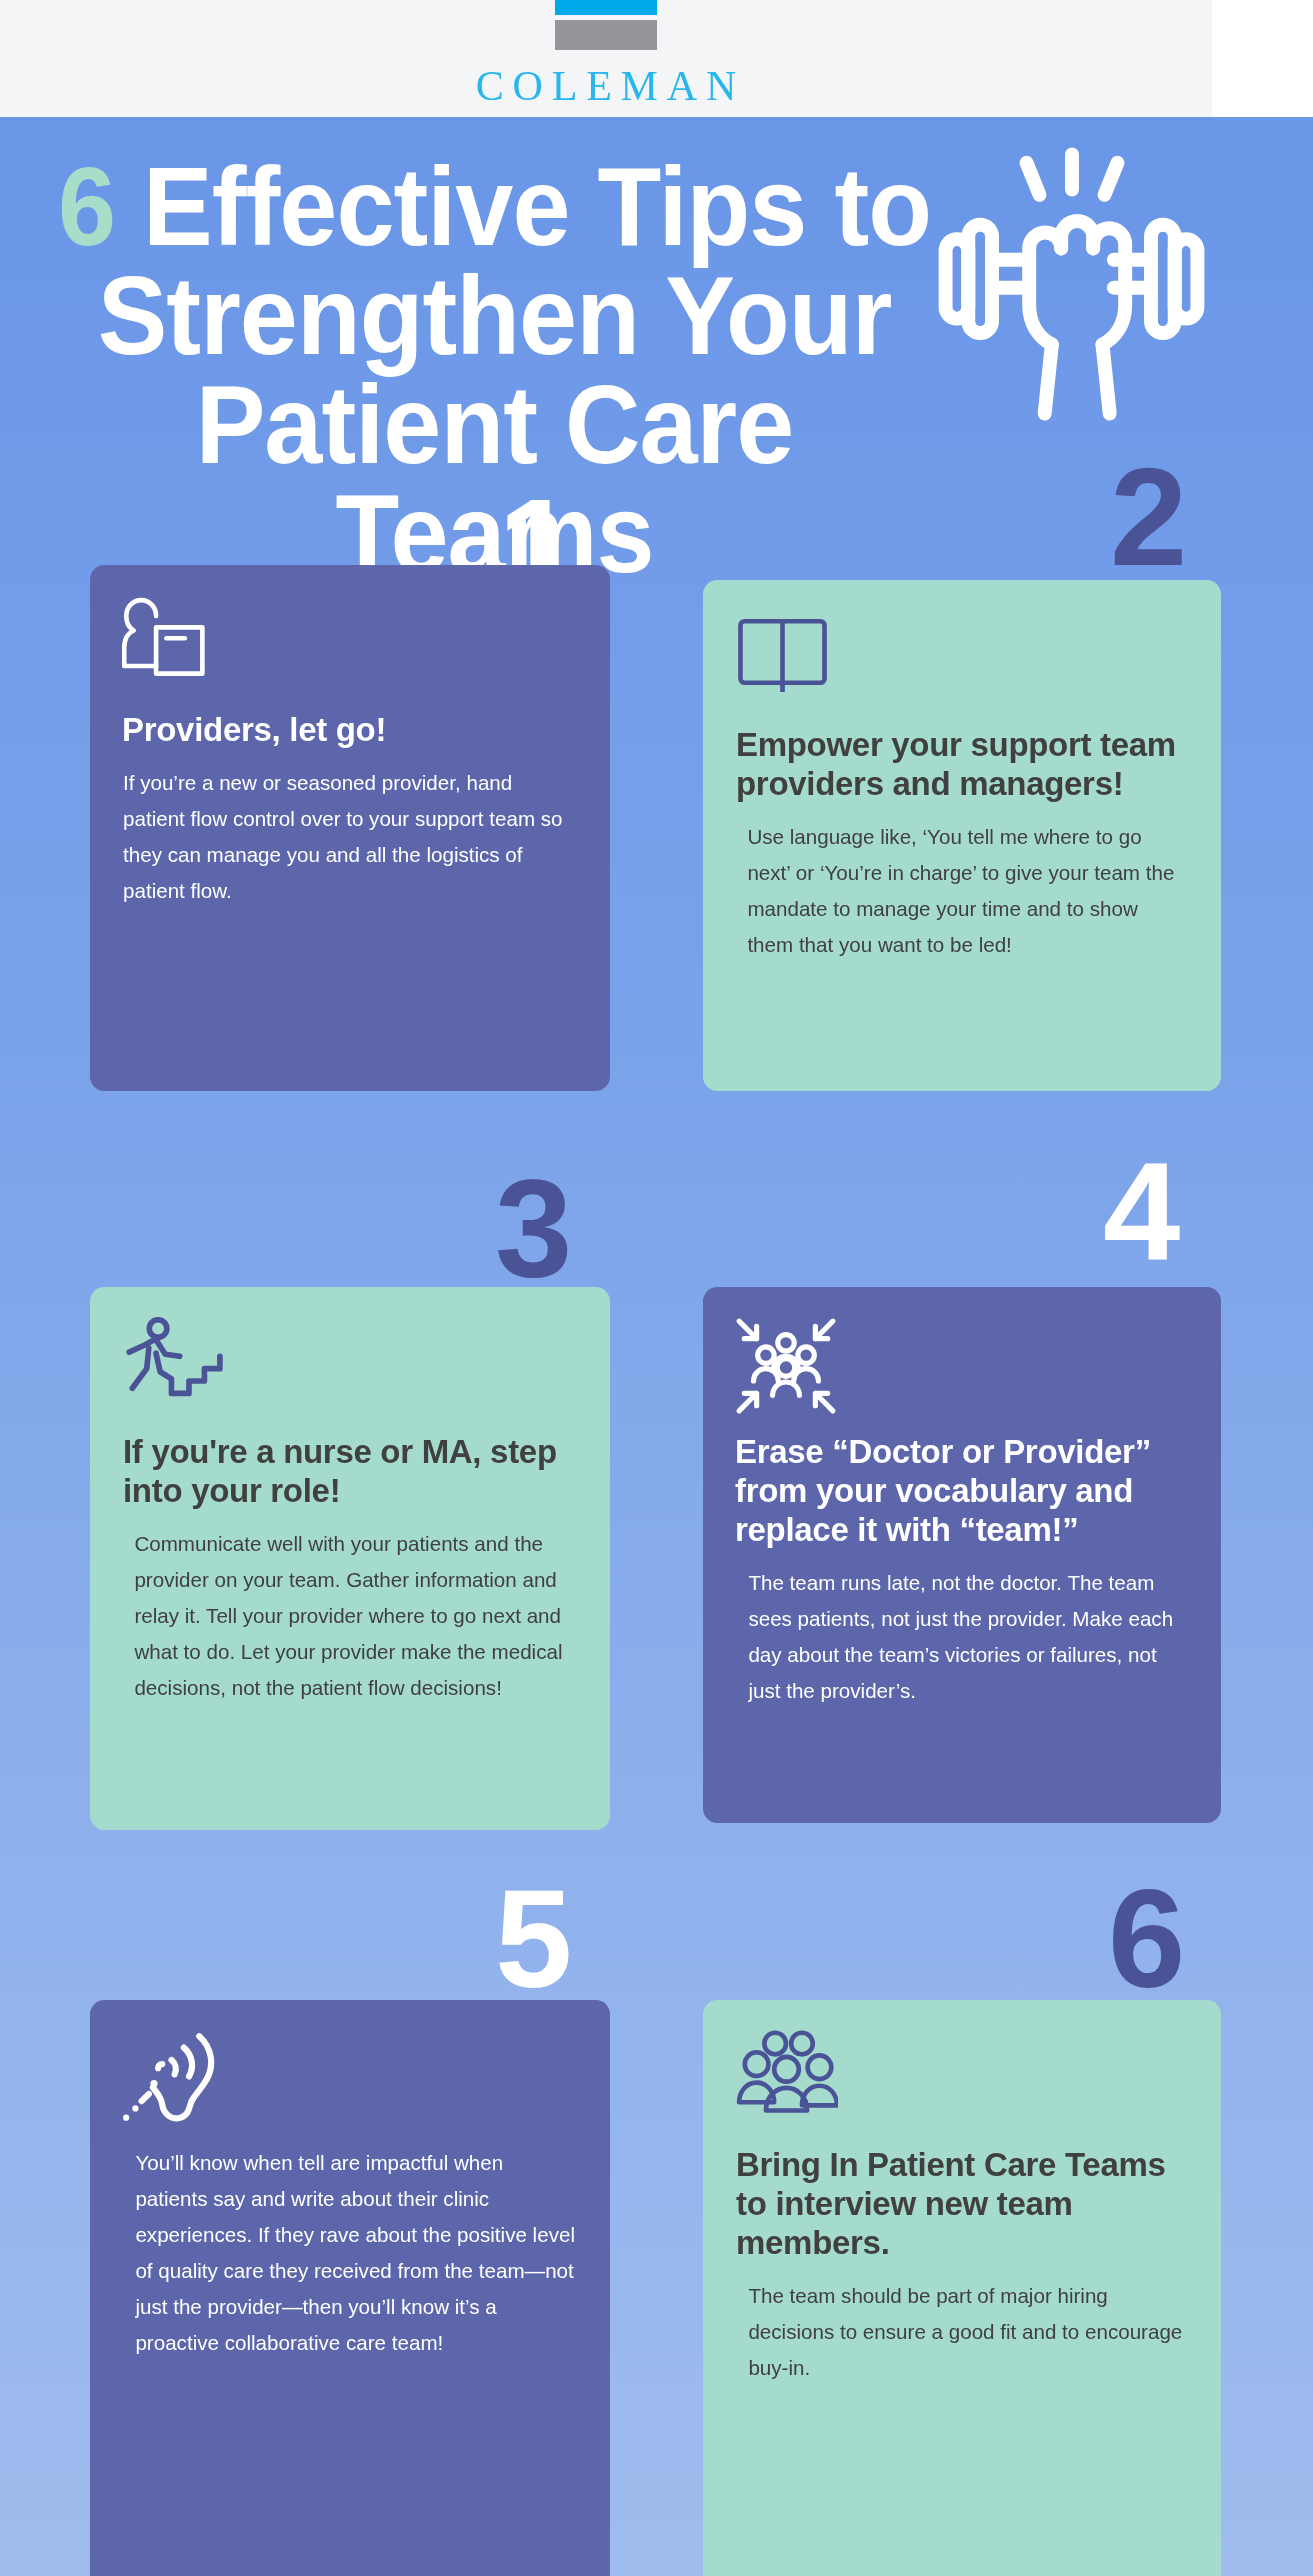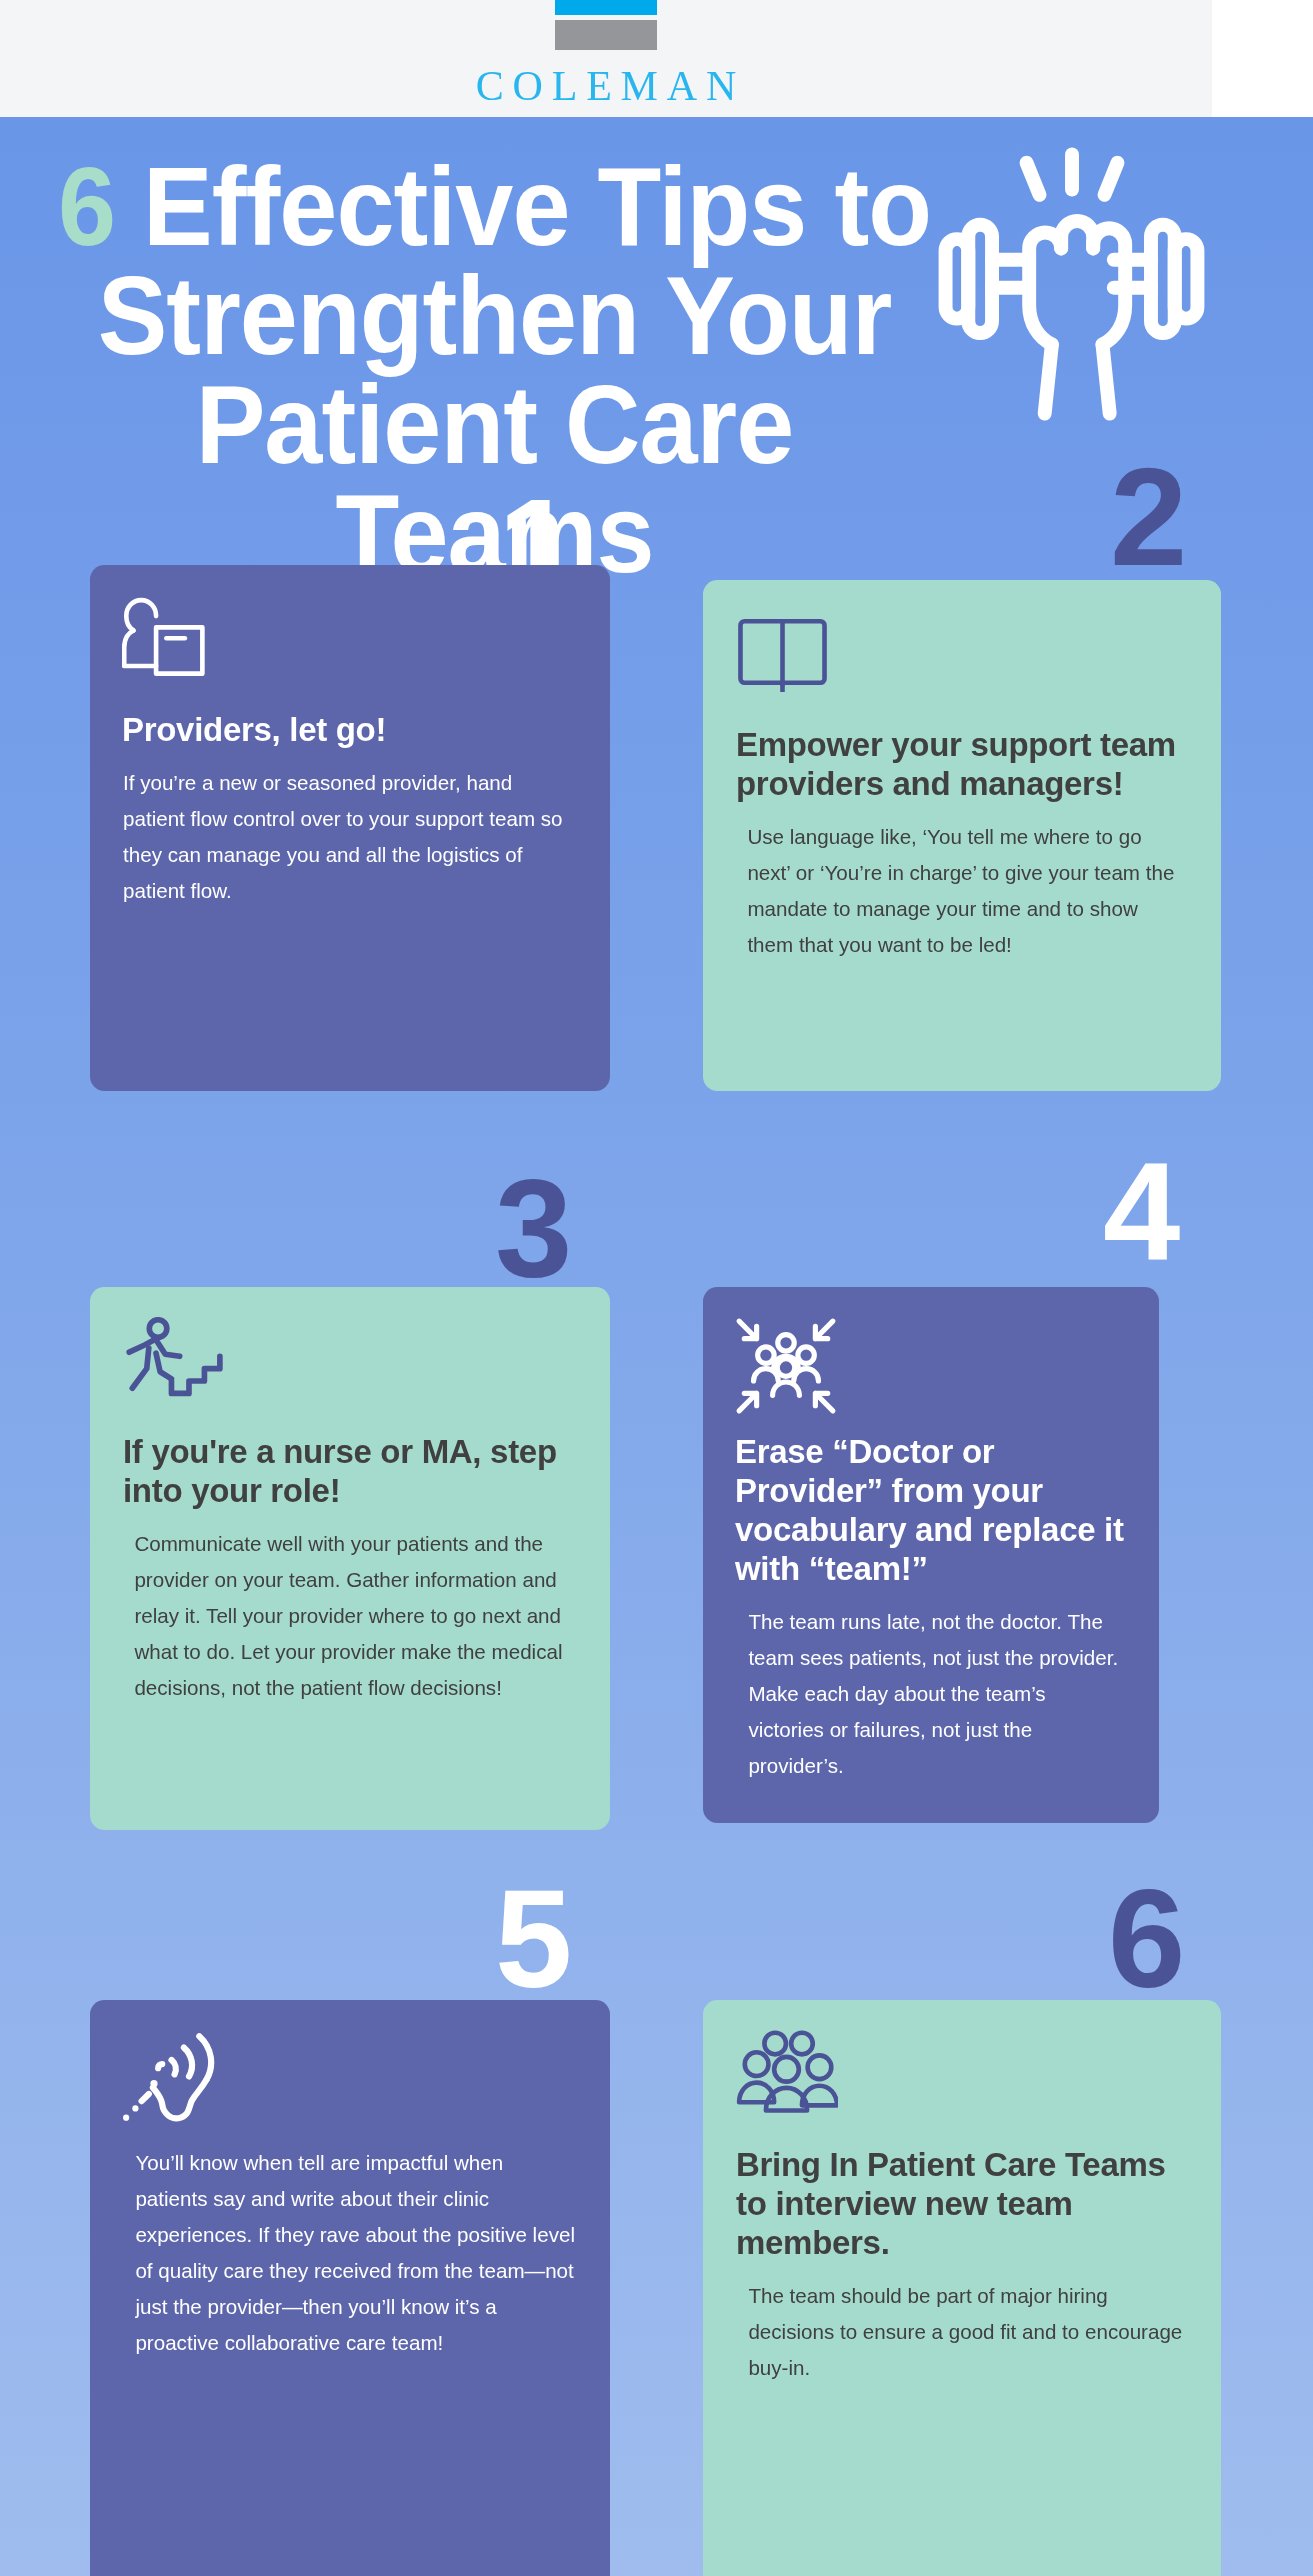--- a/index.html
+++ b/index.html
@@ -226,21 +226,21 @@
           <path d="M52 60l-4 40-28 38"></path>
           <path d="M66 70l8 36 22 14"></path>
           <polyline points="96,124 96,148 130,148 130,124 160,124 160,100 190,100 190,76"></polyline>
         </svg>
       </div>
       <div class="card-title">If you're a nurse or MA, step into your role!</div>
       <div class="card-body">Communicate well with your patients and the provider on your team. Gather information and relay it. Tell your provider where to go next and what to do. Let your provider make the medical decisions, not the patient flow decisions!</div>
     </div>
 
     <div class="step-num white" style="left:1103px; top:1025px;">4</div>
-    <div class="card purple ind" style="left:703px; top:1170px; width:456px; height:536px;">
+    <div class="card purple ind" style="left:703px; top:1170px; width:518px; height:536px;">
       <div class="card-icon">
         <svg width="102" height="98" viewBox="0 0 198 190" fill="none" stroke="#ffffff" stroke-width="10" stroke-linejoin="round" stroke-linecap="round">
 
           <path d="M8 8l34 34M42 18v24H18"></path>
           <path d="M190 8l-34 34M156 18v24h24"></path>
           <path d="M8 182l34-34M42 172v-24H18"></path>
           <path d="M190 182l-34-34M156 172v-24h24"></path>
 
           <circle cx="99" cy="50" r="16"></circle>
           <path d="M75 100c0-14 11-24 24-24s24 10 24 24"></path>

